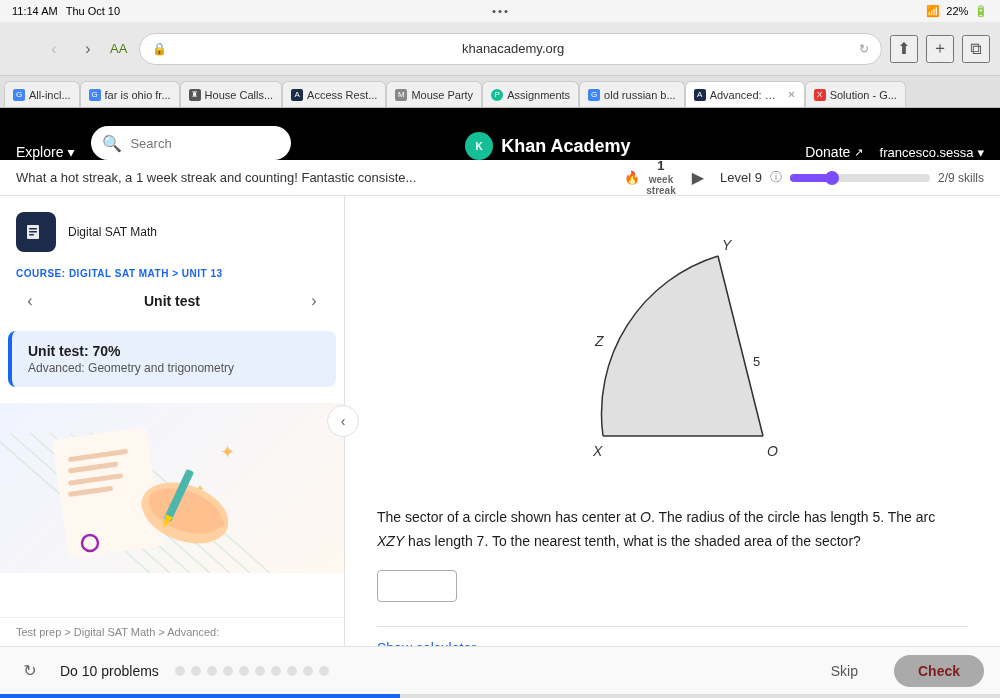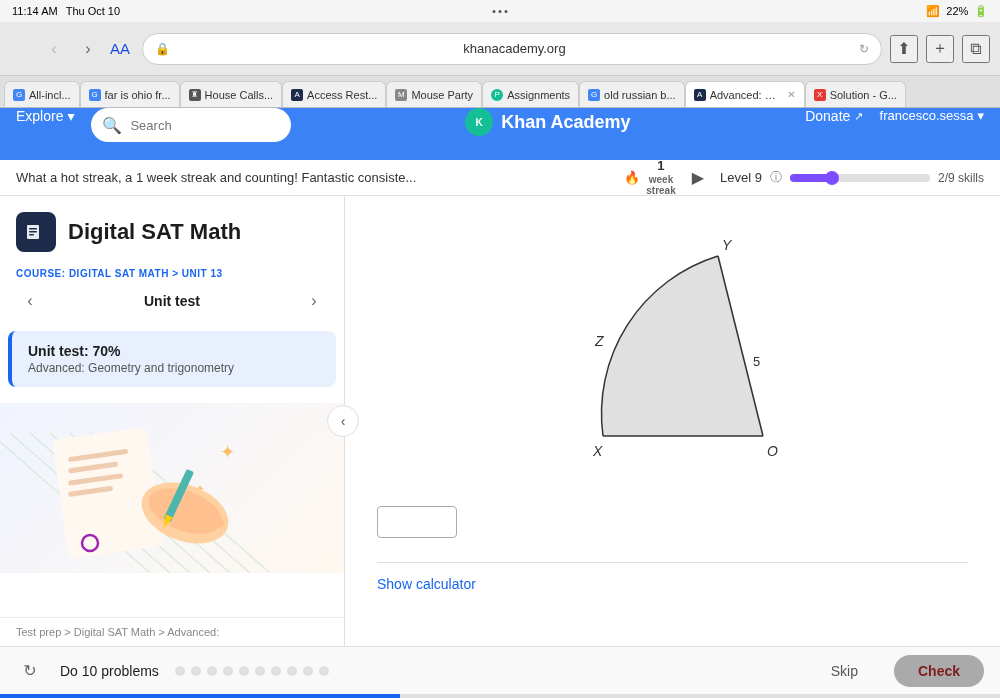--- a/index.html
+++ b/index.html
@@ -42,21 +42,21 @@
       display: flex;
       align-items: center;
       padding: 0 12px;
       gap: 8px;
       border: 1px solid #ccc;
     }
     .address-bar .lock-icon { color: #666; font-size: 12px; }
     .address-text { font-size: 13px; color: #333; flex: 1; text-align: center; }
     .browser-actions { display: flex; align-items: center; gap: 8px; }
     .browser-action-btn { width: 28px; height: 28px; display: flex; align-items: center; justify-content: center; font-size: 16px; color: #555; cursor: pointer; }
-    .aa-text { font-size: 15px; color: #1d4ed8; margin-right: 4px; }
+    .aa-text { font-size: 13px; color: #4d7c0f; margin-right: 4px; }
 
     
     .tabs-bar {
       background: #e0e0e0;
       height: 32px;
       display: flex;
       align-items: flex-end;
       padding: 0 4px;
       overflow: hidden;
       border-bottom: 1px solid #bbb;
@@ -83,24 +83,24 @@
     .tab.active {
       background: #fff;
       font-weight: 500;
       z-index: 1;
     }
     .tab-favicon { width: 12px; height: 12px; border-radius: 2px; flex-shrink: 0; }
     .tab-close { margin-left: 2px; color: #999; font-size: 10px; }
 
     
     .khan-nav {
-      background: #3b82f6;
+      background: #000000;
       height: 52px;
       display: flex;
-      align-items: flex-start;
+      align-items: flex-end;
       padding: 0 16px;
       gap: 16px;
     }
     .explore-btn {
       color: #fff;
       font-size: 14px;
       font-weight: 500;
       display: flex;
       align-items: center;
       gap: 4px;
@@ -244,22 +244,22 @@
       height: 40px;
       background: #1c2b4a;
       border-radius: 8px;
       display: flex;
       align-items: center;
       justify-content: center;
       color: white;
       font-size: 18px;
     }
     .course-title {
-      font-size: 22px;
-      font-weight: 700;
+      font-size: 12px;
+      font-weight: 400;
       color: #1c1c1c;
     }
     .breadcrumb {
       font-size: 10px;
       color: #1865f2;
       text-transform: uppercase;
       font-weight: 700;
       letter-spacing: 0.5px;
       padding: 0 16px;
       margin-bottom: 4px;
@@ -691,20 +691,23 @@
 
           <text x="70" y="240" font-size="14" font-style="italic" fill="#333">X</text>
 
           <text x="244" y="240" font-size="14" font-style="italic" fill="#333">O</text>
 
           <text x="230" y="150" font-size="13" fill="#333">5</text>
         </svg>
       </div>
 
       
+      <p class="problem-text">
+        The sector of a circle shown has center at <em>O</em>. The radius of the circle has length 5. The arc <em>XZY</em> has length 7. To the nearest tenth, what is the shaded area of the sector?
+      </p>
 
       
       <input type="text" class="answer-input" style="">
 
       <hr class="divider">
 
       
       <a class="show-calculator">
         <span>Show calculator</span>
       </a>

